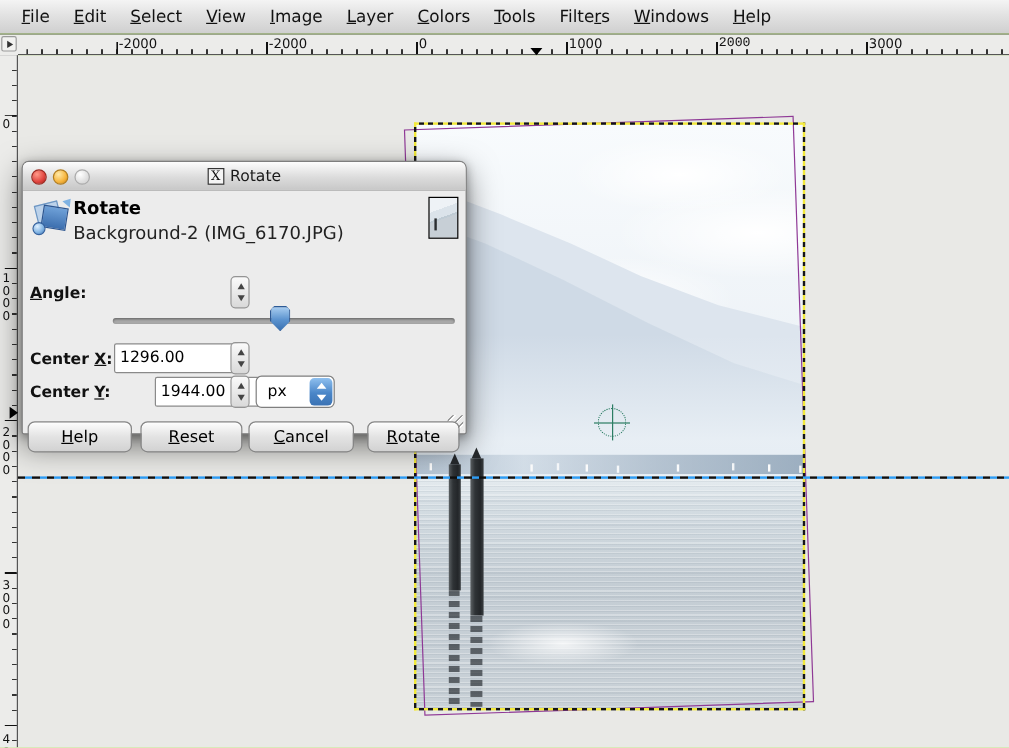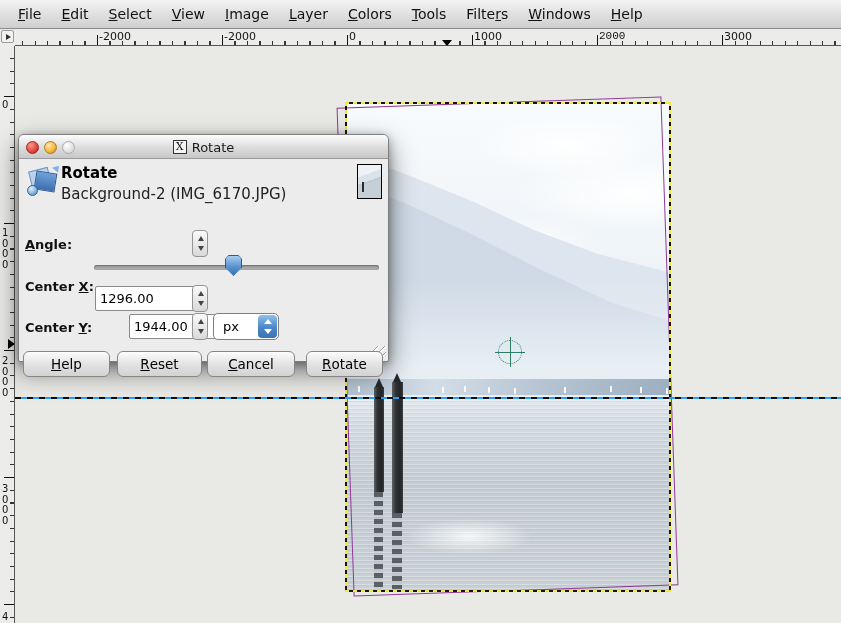--- a/index.html
+++ b/index.html
@@ -256,21 +256,21 @@
       <div class="thumb">
           <div class="tpost"></div>
         </div>
 
       <div class="fld-label" style="left:6px;top:78px;"><u>A</u>ngle:</div>
       <div class="spin" style="left:173px;top:71px;"></div>
 
       <div class="slider-track"></div>
       <div class="slider-handle"></div>
 
-      <div class="fld-label" style="left:6px;top:120px;">Center <u>X</u>:</div>
+      <div class="fld-label" style="left:6px;top:133px;">Center <u>X</u>:</div>
       <input class="txt" readonly="" style="left: 76px; top: 127px; width: 104px;" value="1296.00">
       <div class="spin" style="left:173px;top:126px;"></div>
 
       <div class="fld-label" style="left:6px;top:161px;">Center <u>Y</u>:</div>
       <input class="txt" readonly="" style="left: 76px; top: 155px; width: 95px; margin-left: 34px;" value="1944.00">
       <div class="spin" style="left:173px;top:154px;"></div>
 
       <div class="combo">
         <span class="val">px</span>
         <div class="cap"></div>

